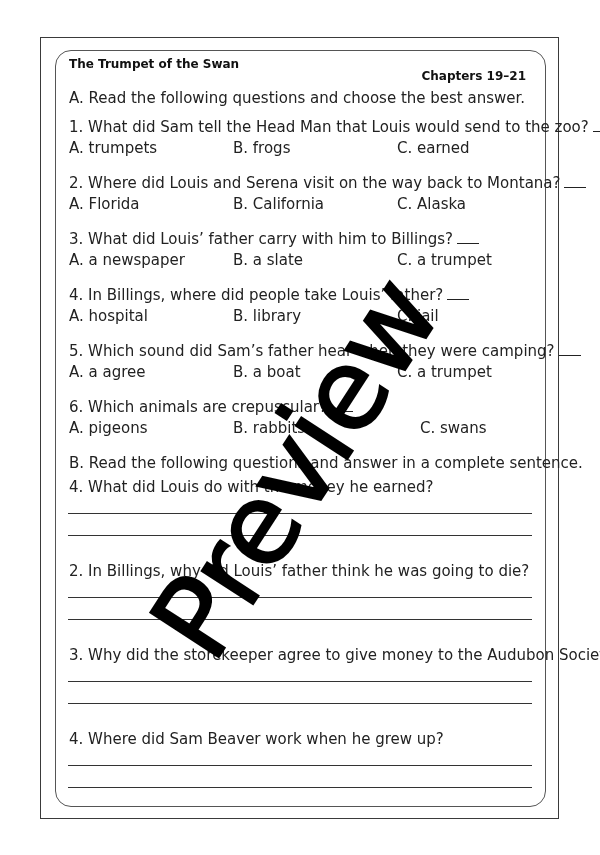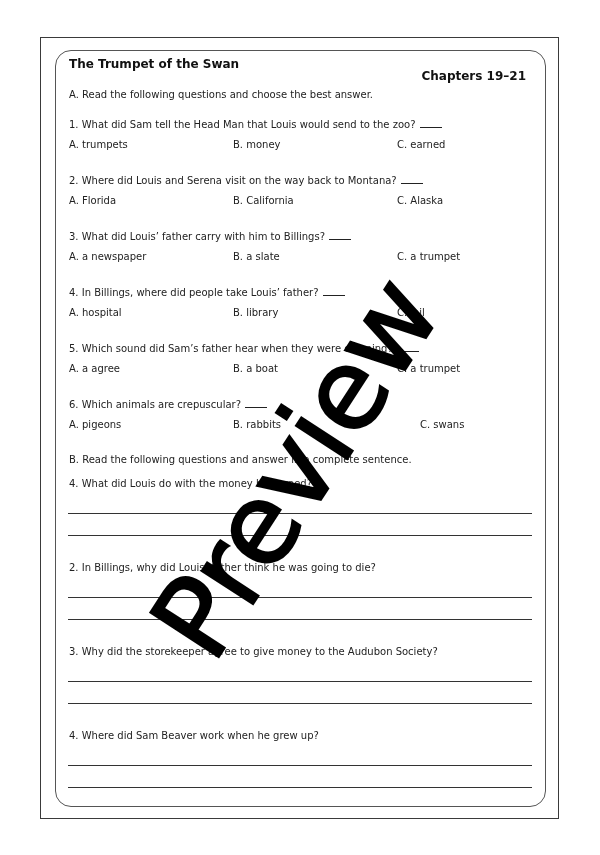--- a/index.html
+++ b/index.html
@@ -35,21 +35,21 @@
       box-sizing: border-box;
     }
     .abs { position: absolute; white-space: nowrap; }
     .title {
       font-family: "DejaVu Sans", sans-serif;
       font-weight: bold;
       font-size: 12px;
       color: #111;
     }
     .text {
-      font-size: 10px;
+      font-size: 15px;
       color: #222;
     }
     .blank {
       display: inline-block;
       width: 22px;
       border-bottom: 1px solid #222;
       height: 9px;
       margin-left: 4px;
       vertical-align: baseline;
     }
@@ -82,21 +82,21 @@
 <div class="outer-frame"></div>
 <div class="inner-frame"></div>
 
 <div class="abs title" style="left:69px; top:57px;">The Trumpet of the Swan</div>
 <div class="abs title" style="right:74px; top:57px;margin-top:12px;">Chapters 19–21</div>
 
 <div class="abs text" style="left:69px; top:89px;">A. Read the following questions and choose the best answer.</div>
 
 <div class="abs text" style="left:69px; top:118px;"><span>1. What did Sam tell the Head Man that Louis would send to the zoo?</span><span class="blank"></span></div>
 <div class="abs text" style="left:69px; top:139px;">A. trumpets</div>
-<div class="abs text" style="left:233px; top:139px;">B. money</div>
+<div class="abs text" style="left:233px; top:139px;">B. frogs</div>
 <div class="abs text" style="left:397px; top:139px;">C. earned</div>
 
 <div class="abs text" style="left:69px; top:174px;"><span>2. Where did Louis and Serena visit on the way back to Montana?</span><span class="blank"></span></div>
 <div class="abs text" style="left:69px; top:195px;">A. Florida</div>
 <div class="abs text" style="left:233px; top:195px;">B. California</div>
 <div class="abs text" style="left:397px; top:195px;">C. Alaska</div>
 
 <div class="abs text" style="left:69px; top:230px;"><span>3. What did Louis’ father carry with him to Billings?</span><span class="blank"></span></div>
 <div class="abs text" style="left:69px; top:251px;">A. a newspaper</div>
 <div class="abs text" style="left:233px; top:251px;">B. a slate</div>

